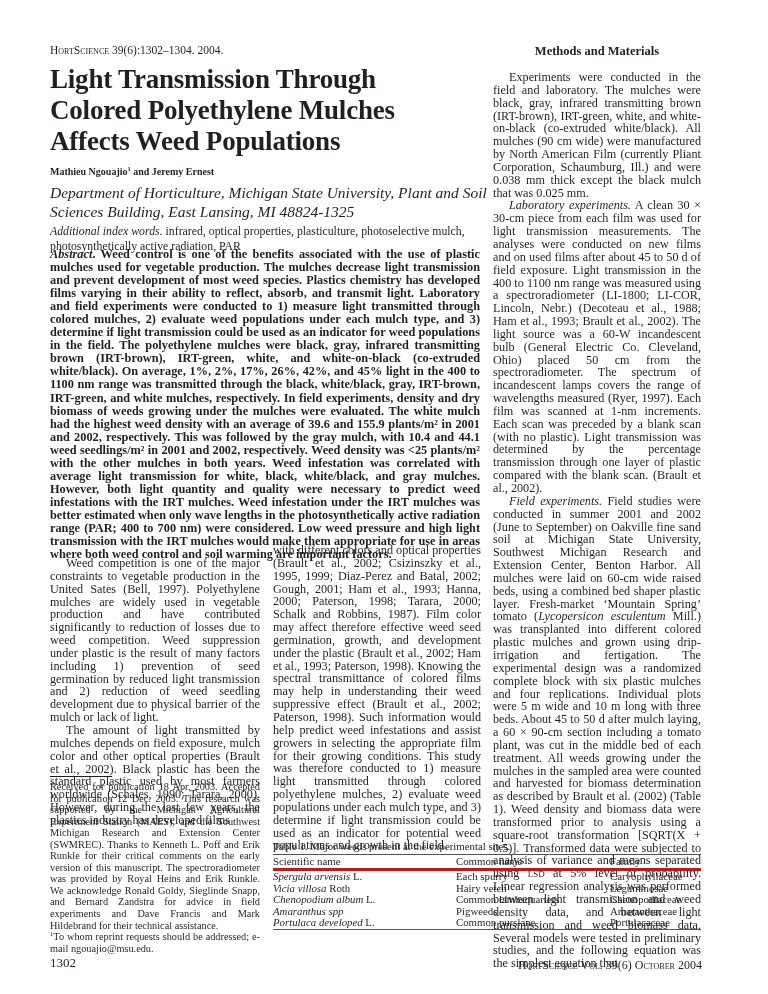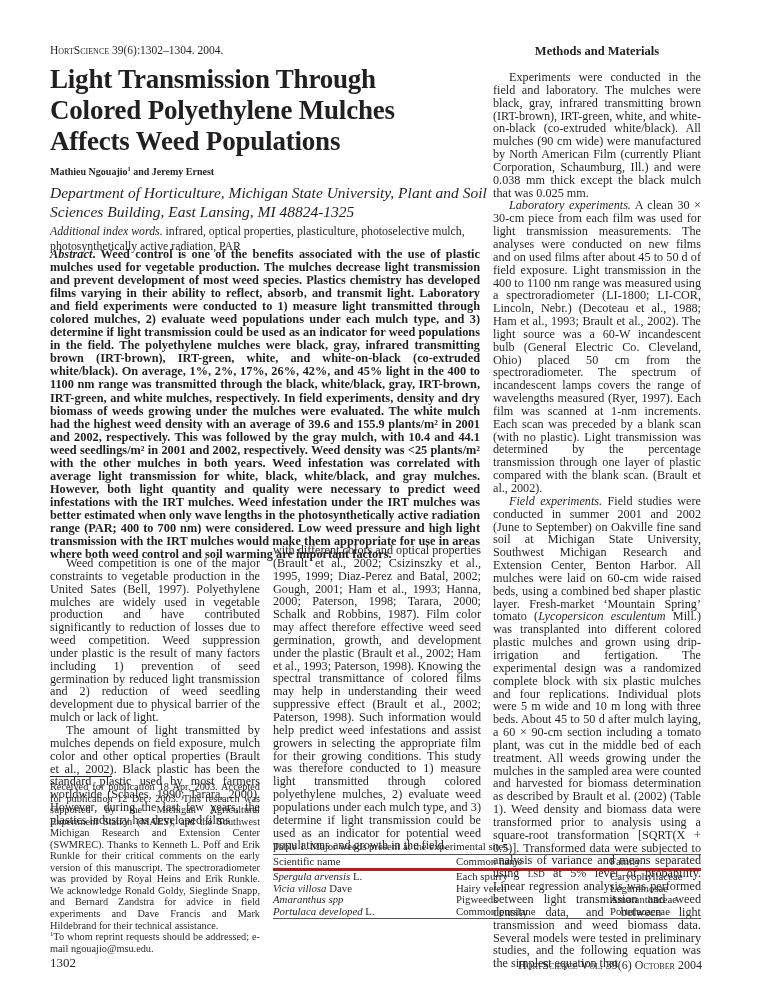--- a/index.html
+++ b/index.html
@@ -81,23 +81,28 @@
       <th>Family</th>
     </tr>
   </thead>
   <tbody>
     <tr>
         <td><i>Spergula arvensis</i><span> L.</span></td>
         <td>Each spurry</td>
         <td>Caryophyllaceae</td>
       </tr>
     <tr>
-        <td><i>Vicia villosa</i><span> Dave</span></td>
+        <td><i>Vicia villosa</i><span> Roth</span></td>
         <td>Hairy vetch</td>
         <td>Leguminosae</td>
+      </tr>
+    <tr>
+        <td><i>Chenopodium album</i><span> L.</span></td>
+        <td>Common lambsquarters</td>
+        <td>Chenopodiaceae</td>
       </tr>
     <tr>
         <td><i>Amaranthus spp</i><span></span></td>
         <td>Pigweeds</td>
         <td>Amaranthaceae</td>
       </tr>
     <tr>
         <td><i>Portulaca developed</i><span> L.</span></td>
         <td>Common purslane</td>
         <td>Portulacaceae</td>

